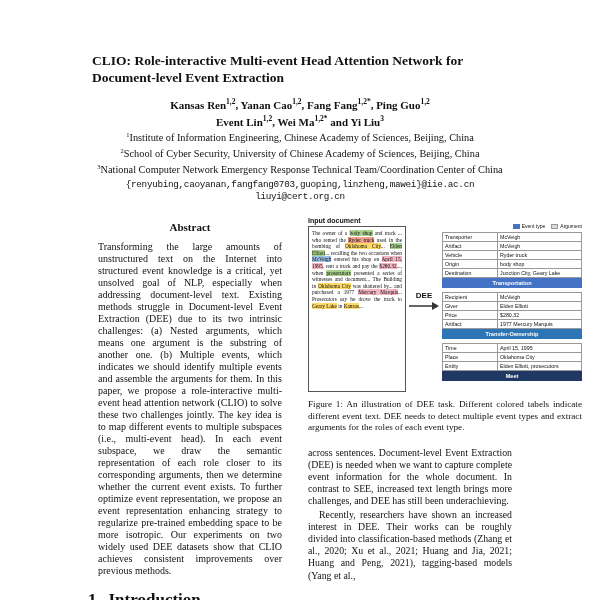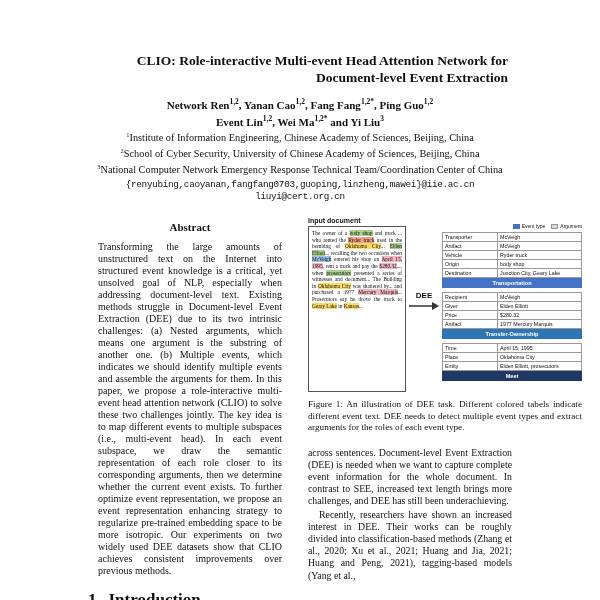--- a/index.html
+++ b/index.html
@@ -7,21 +7,21 @@
   body {
     background:#ffffff;
     color:#111111;
     font-family:"Liberation Serif","DejaVu Serif",serif;
     overflow:hidden;
   }
   .page { width:600px; height:600px; padding:52px 88px 0 88px; overflow:hidden; }
 
   
   .title {
-    text-align:right; font-weight:bold; font-size:13.5px; line-height:17px;
+    text-align:left; font-weight:bold; font-size:13.5px; line-height:17px;
     padding:0 4px; margin-bottom:9px;
   }
   .authors { text-align:center; font-weight:bold; font-size:11px; line-height:13.5px; }
   .authors sup { font-size:7.5px; font-weight:bold; }
   .affil { text-align:center; font-size:10.3px; line-height:12.5px; }
   .affil sup { font-size:6.5px; }
   .emails {
     text-align:center; font-family:"Liberation Mono","DejaVu Sans Mono",monospace;
     font-size:9.3px; line-height:12px; letter-spacing:-0.3px;
   }
@@ -83,21 +83,21 @@
   .caption { font-size:9.2px; line-height:11.5px; text-align:justify; margin-top:7px; }
   .rc-para1 { margin-top:13px; }
 </style>
 </head>
 <body>
 
 <div class="page">
 
   <div class="title">CLIO: Role-interactive Multi-event Head Attention Network for Document-level Event Extraction</div>
 
-  <div class="authors"><span><span>Network Ren</span><sup>1,2</sup><span>, </span></span><span><span>Yanan Cao</span><sup>1,2</sup><span>, </span></span><span><span>Fang Fang</span><sup>1,2*</sup><span>, </span></span><span><span>Ping Guo</span><sup>1,2</sup><span></span></span></div>
+  <div class="authors"><span><span>Kansas Ren</span><sup>1,2</sup><span>, </span></span><span><span>Yanan Cao</span><sup>1,2</sup><span>, </span></span><span><span>Fang Fang</span><sup>1,2*</sup><span>, </span></span><span><span>Ping Guo</span><sup>1,2</sup><span></span></span></div>
   <div class="authors"><span><span>Event Lin</span><sup>1,2</sup><span>, </span></span><span><span>Wei Ma</span><sup>1,2*</sup><span> and </span></span><span><span>Yi Liu</span><sup>3</sup><span></span></span></div>
 
   <div class="affil"><sup>1</sup><span>Institute of Information Engineering, Chinese Academy of Sciences, Beijing, China</span></div>
   <div class="affil"><sup>2</sup><span>School of Cyber Security, University of Chinese Academy of Sciences, Beijing, China</span></div>
   <div class="affil"><sup>3</sup><span>National Computer Network Emergency Response Technical Team/Coordination Center of China</span></div>
 
   <div class="emails-block">
     <div class="emails">{renyubing,caoyanan,fangfang0703,guoping,linzheng,mawei}@iie.ac.cn</div>
     <div class="emails">liuyi@cert.org.cn</div>
   </div>

